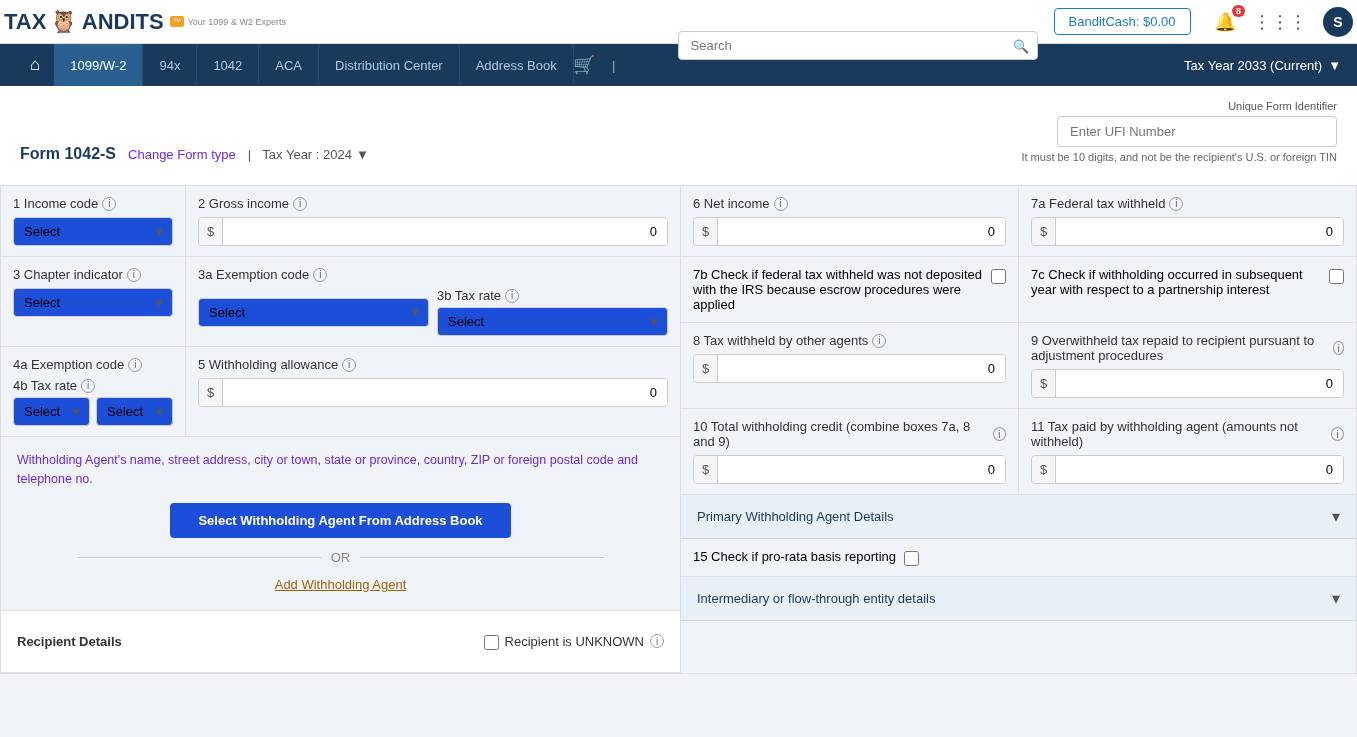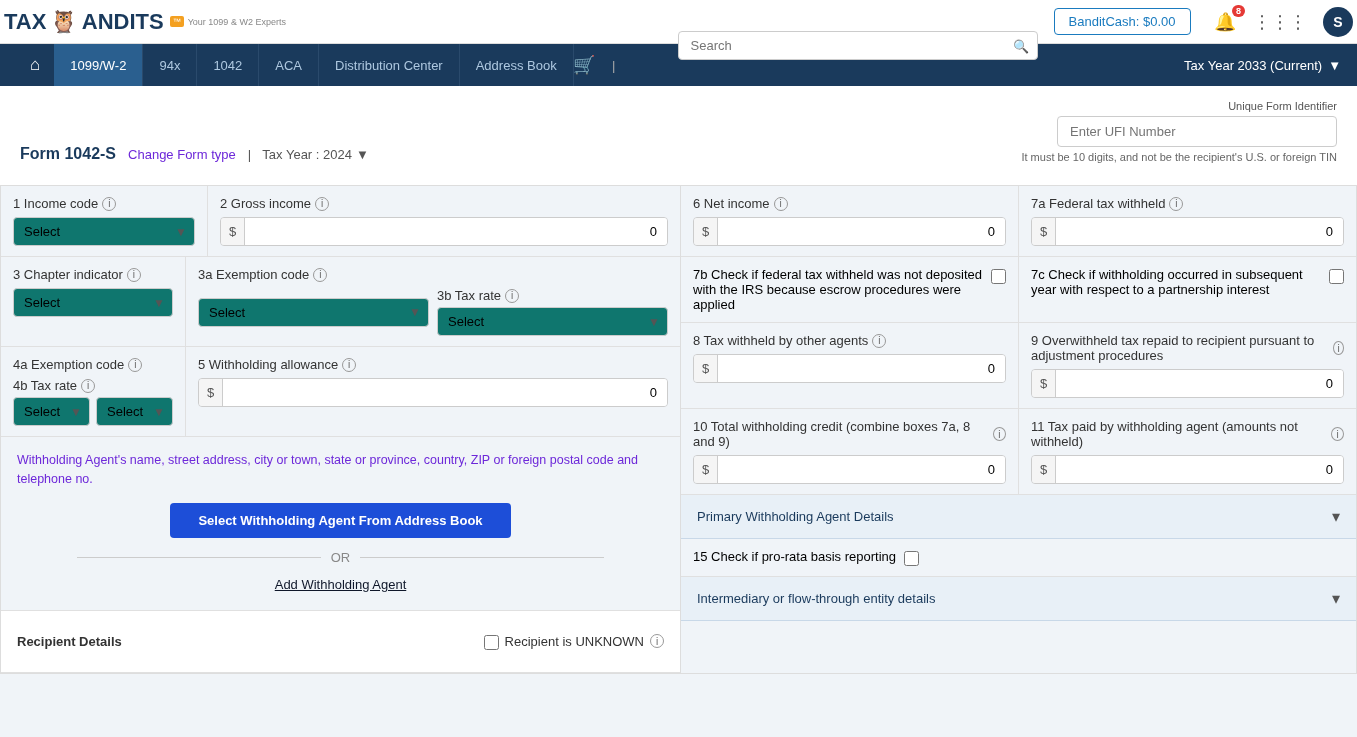--- a/index.html
+++ b/index.html
@@ -202,21 +202,21 @@
       display: inline-flex;
       align-items: center;
     }
     .form-select {
       appearance: none;
       -webkit-appearance: none;
       border: 1px solid #ccc;
       border-radius: 4px;
       padding: 6px 28px 6px 10px;
       font-size: 13px;
-      background: #0f766e;
+      background: #1d4ed8;
       cursor: pointer;
       width: 100%;
     }
     .select-arrow {
       position: absolute;
       right: 8px;
       pointer-events: none;
       color: #555;
       font-size: 12px;
     }
@@ -269,21 +269,21 @@
       margin: 12px 60px;
       gap: 10px;
       color: #888;
       font-size: 12px;
     }
     .or-line { flex: 1; border-top: 1px solid #ccc; }
 
     .add-agent-link {
       display: block;
       text-align: center;
-      color: #0f172a;
+      color: #a16207;
       text-decoration: underline;
       font-size: 13px;
       cursor: pointer;
       margin-bottom: 4px;
     }
 
     .checkbox-row {
       display: flex;
       align-items: flex-start;
       gap: 8px;
@@ -389,21 +389,21 @@
     <input class="ufi-input" type="text" placeholder="Enter UFI Number" style="">
     <div class="ufi-hint">It must be 10 digits, and not be the recipient's U.S. or foreign TIN</div>
   </div>
 </div>
 
 <div class="main-layout">
 
   <div class="left-col">
 
     <div class="form-row">
-      <div class="form-cell" style="width:207px;">
+      <div class="form-cell" style="width:185px;">
         <div class="cell-label">
           <span>1  Income code</span>
           <span class="info-icon">i</span>
         </div>
         <div class="select-wrapper" style="width:100%;">
           <select class="form-select">
             <option>Select</option>
           </select>
           <span class="select-arrow">▼</span>
         </div>

